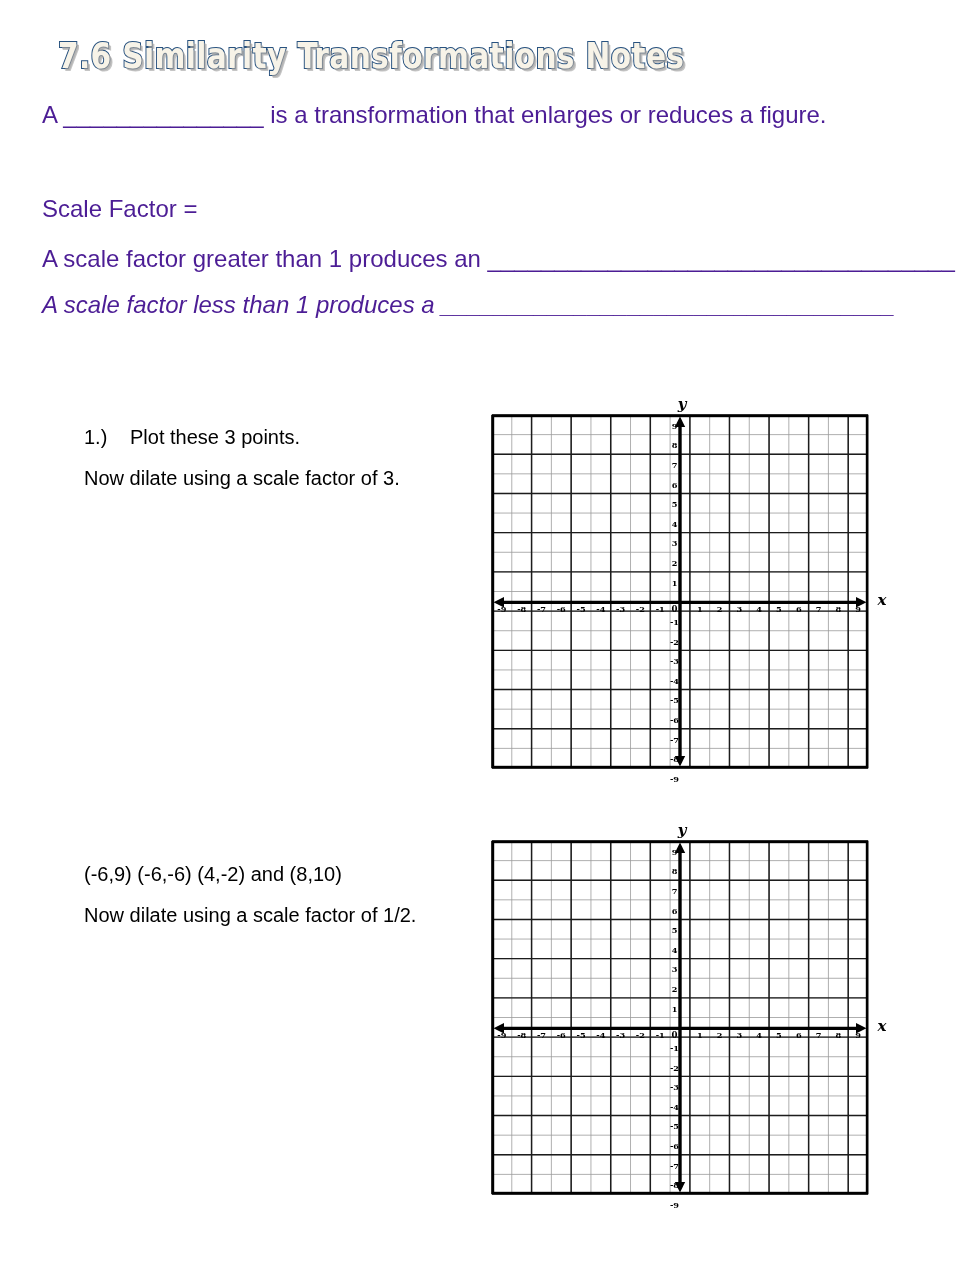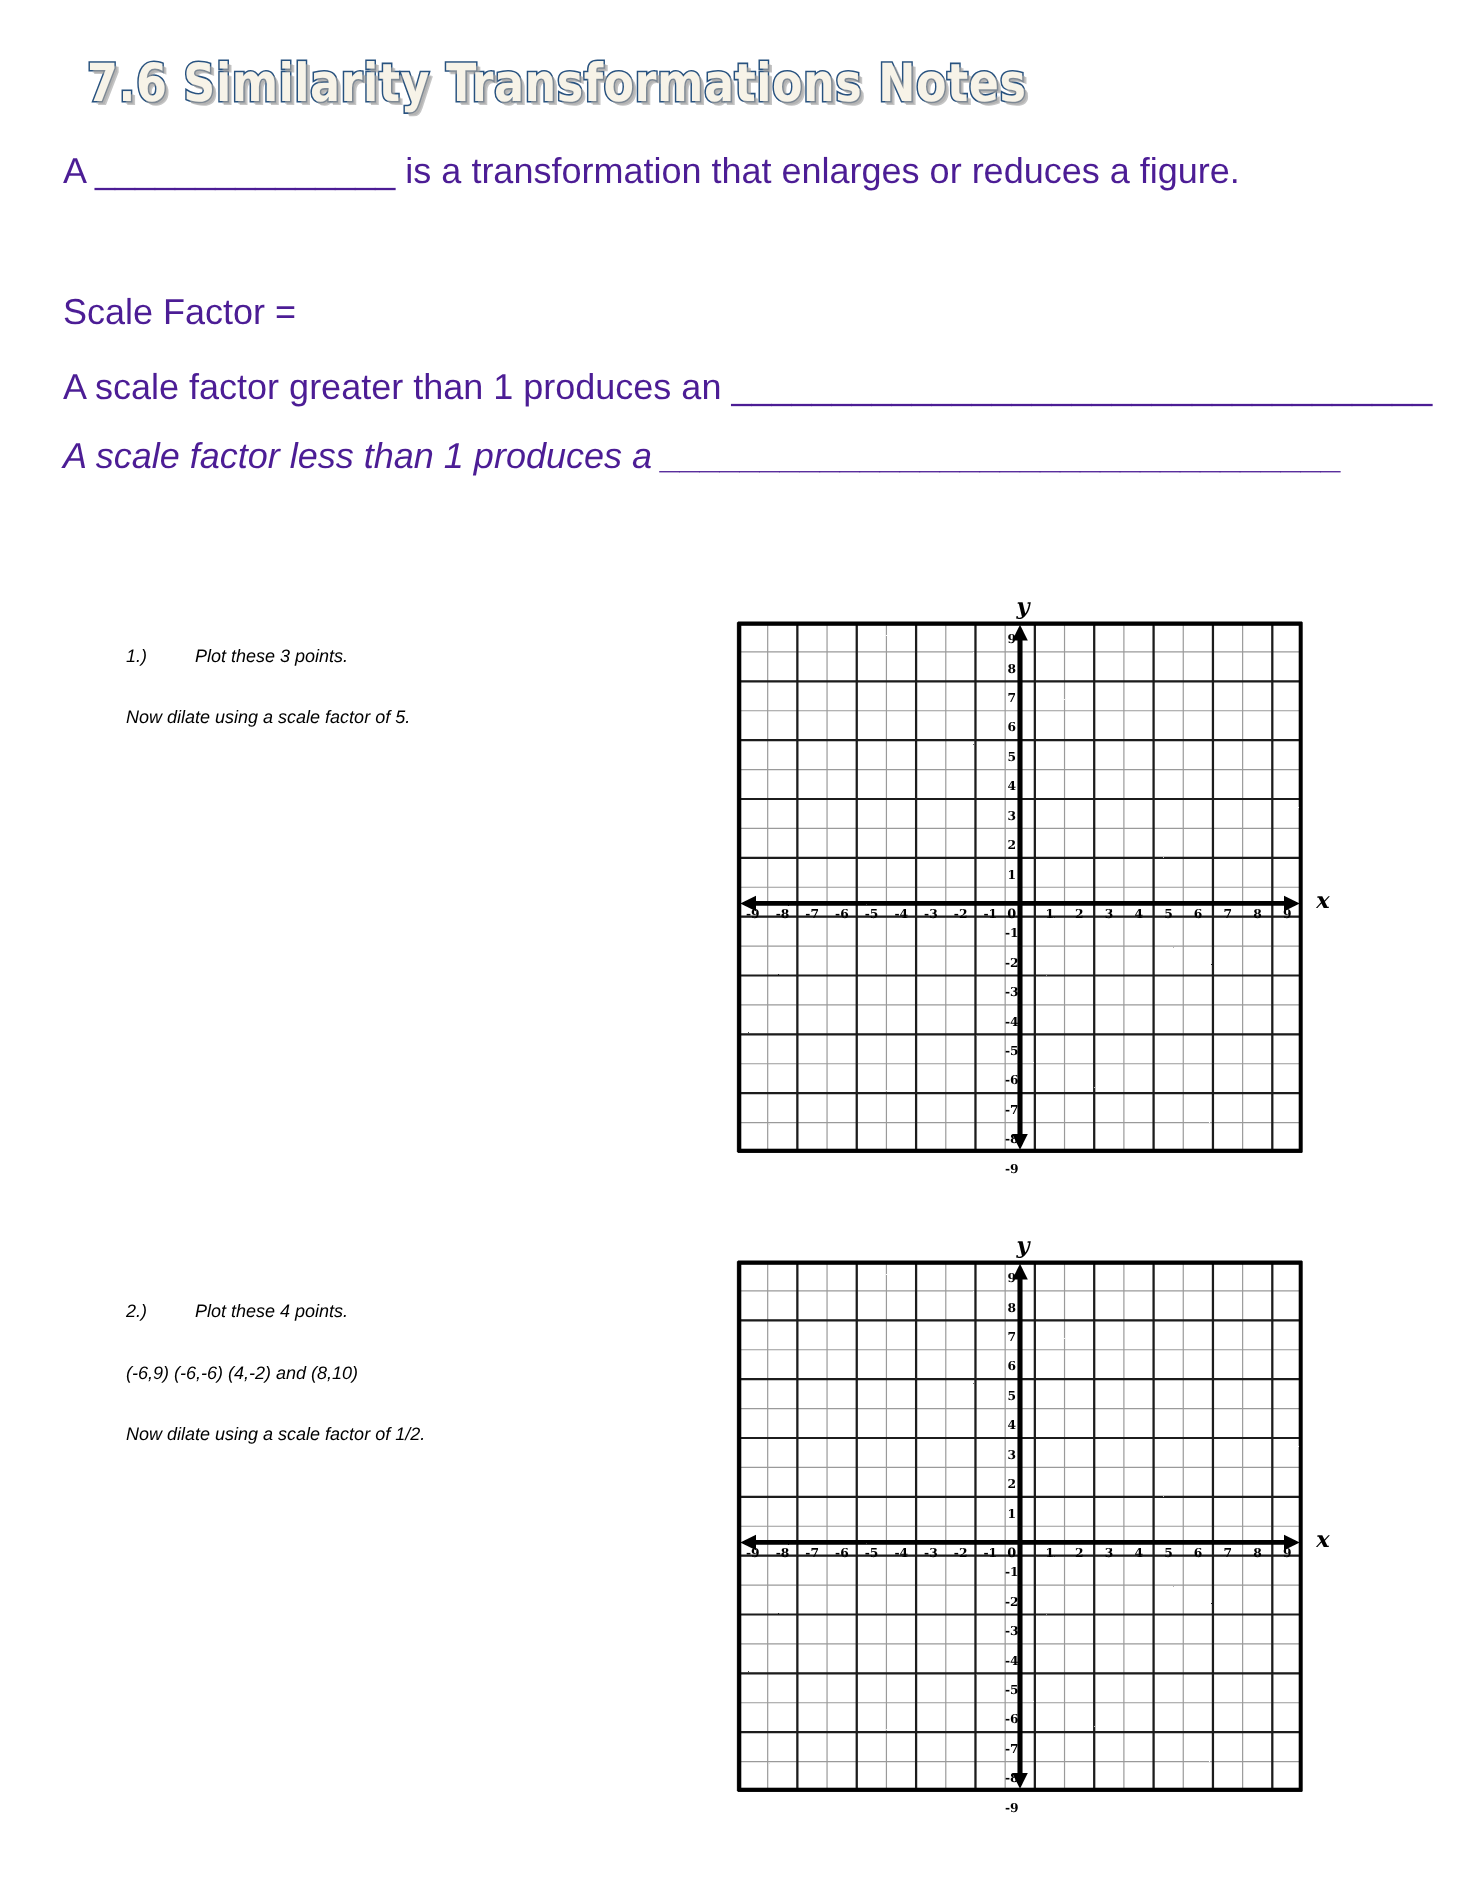--- a/index.html
+++ b/index.html
@@ -51,21 +51,21 @@
     color: #4c1d95;
     white-space: nowrap;
   }
 
   .l-def      { left: 42px; top: 104px; }
   .l-sf       { left: 42px; top: 198px; text-align: center; }
   .l-greater  { left: 42px; top: 248px; }
   .l-less     { left: 42px; top: 294px; font-style: italic; }
 
   
-  .prob { position: absolute; font-size: 12px; line-height: 21px; white-space: nowrap; font-style: italic; }
+  .prob { position: absolute; font-size: 20px; line-height: 21px; white-space: nowrap; }
   .prob .row { margin-bottom: 20px; }
   .prob .num { display: inline-block; width: 46px; }
 
   .p1 { left: 84px; top: 427px; }
   .p2 { left: 84px; top: 864px; }
 
   
   .graph {
     position: absolute;
     width: 376px;
@@ -82,25 +82,24 @@
   <div class="wordart">7.6 Similarity Transformations Notes</div>
 </div>
 
 <div class="line l-def">A _______________ is a transformation that enlarges or reduces a figure.</div>
 <div class="line l-sf">Scale Factor =</div>
 <div class="line l-greater">A scale factor greater than 1 produces an ___________________________________</div>
 <div class="line l-less">A scale factor less than 1 produces a __________________________________</div>
 
 <div class="prob p1">
   <div class="row"><span class="num">1.)</span><span>Plot these 3 points.</span></div>
-  <div class="row">Now dilate using a scale factor of 5.</div>
+  <div class="row">Now dilate using a scale factor of 3.</div>
 </div>
 
 <div class="prob p2">
-  <div class="row"><span class="num">2.)</span><span>Plot these 4 points.</span></div>
   <div class="row">(-6,9)  (-6,-6) (4,-2) and (8,10)</div>
   <div class="row">Now dilate using a scale factor of 1/2.</div>
 </div>
 
 <div class="graph g1">
   <svg viewBox="0 0 376 353" preserveAspectRatio="none">
       <defs>
         <filter id="rough0" x="-5%" y="-5%" width="110%" height="110%">
           <feTurbulence type="fractalNoise" baseFrequency="0.9" numOctaves="2" result="n"></feTurbulence>
           <feDisplacementMap in="SourceGraphic" in2="n" scale="0.9" xChannelSelector="R" yChannelSelector="G"></feDisplacementMap>

